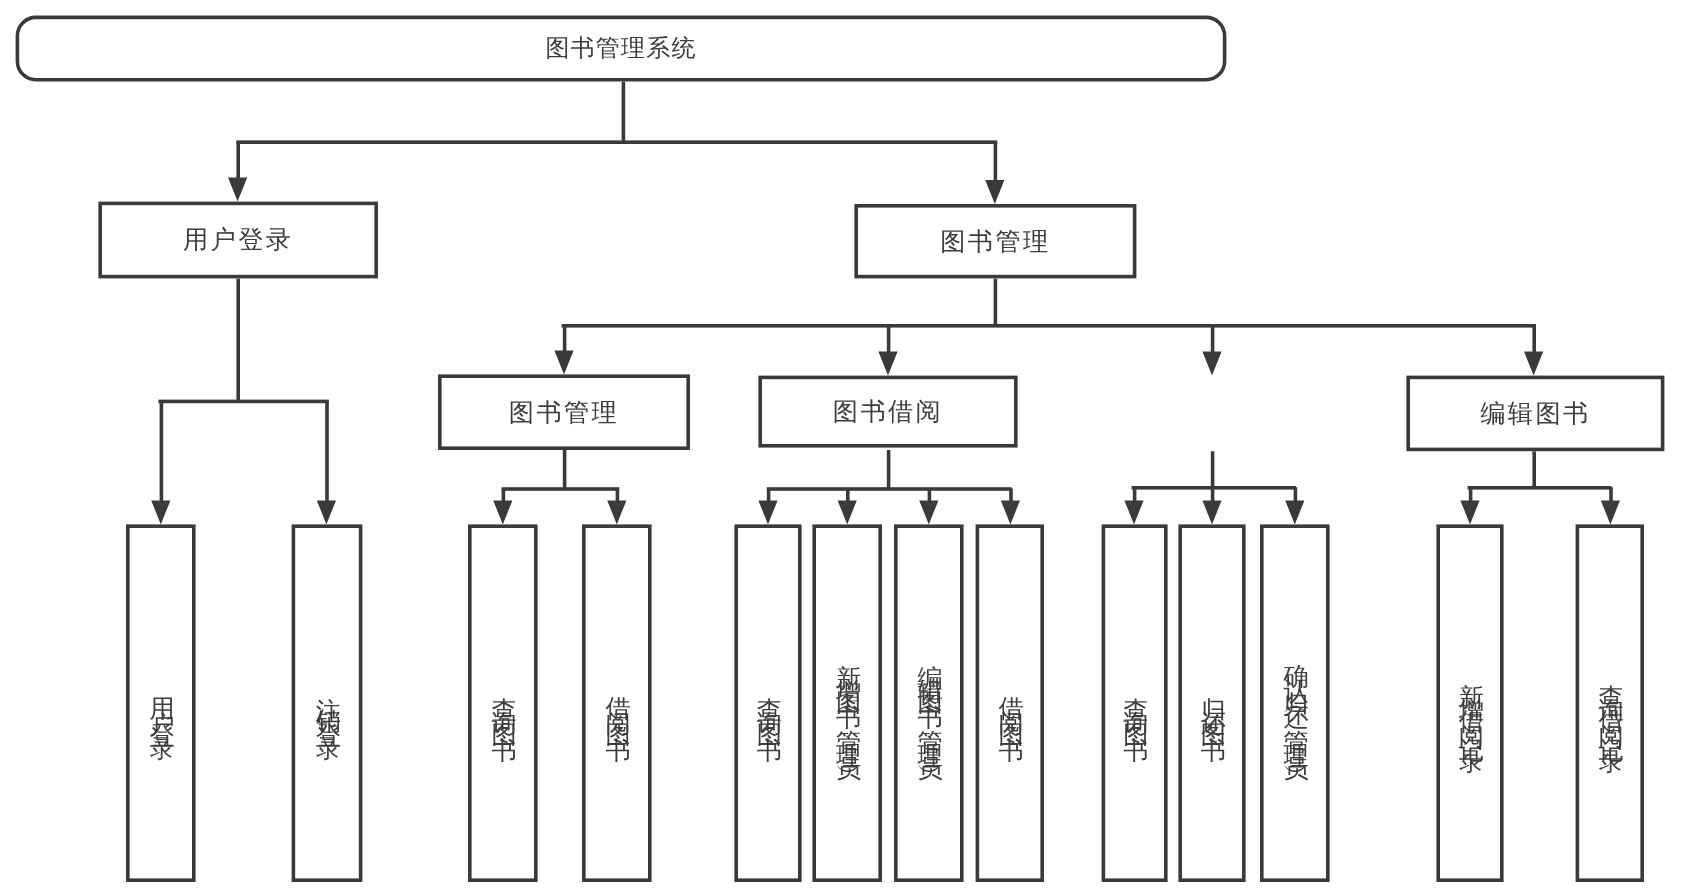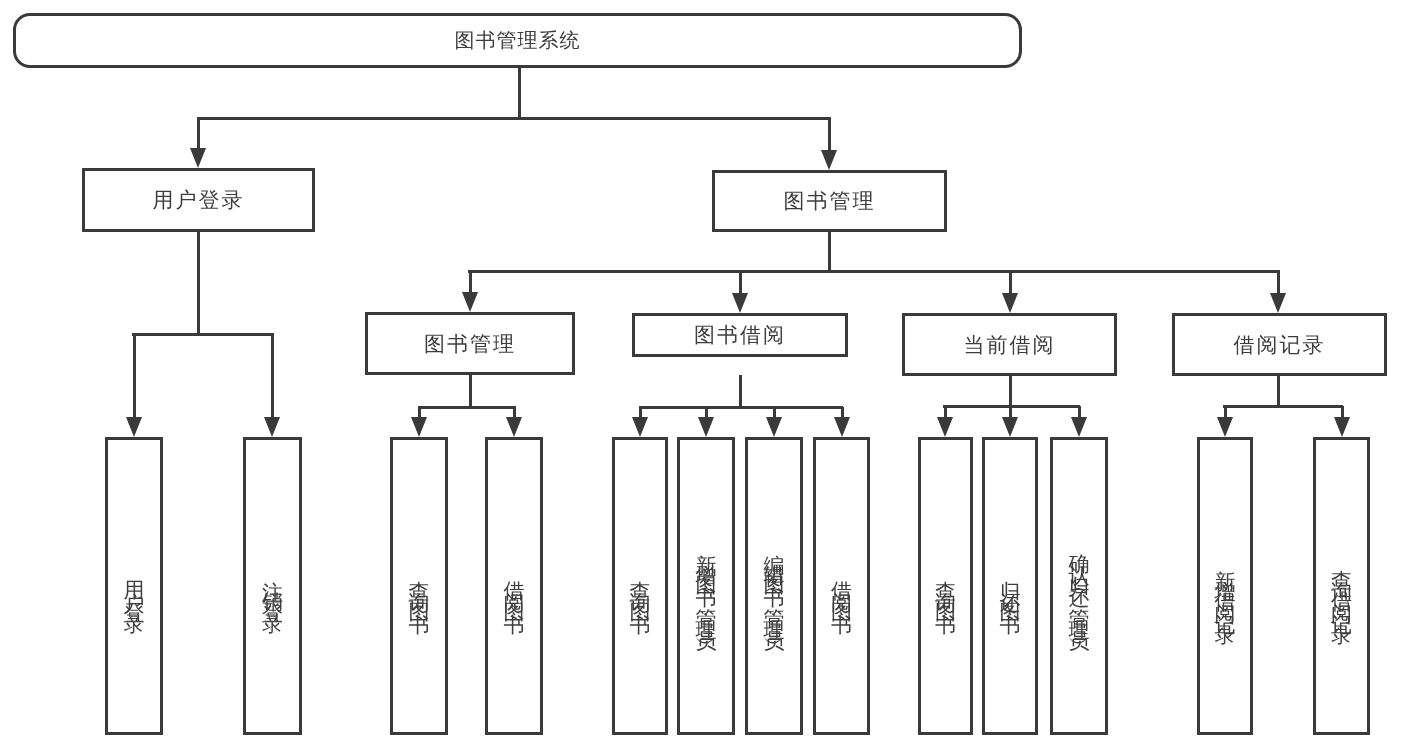--- a/index.html
+++ b/index.html
@@ -123,30 +123,27 @@
   </div>
 
   <div class="node hnode" style="left:712px;top:170px;width:235px;height:62px;">
     <span>图书管理</span>
   </div>
 
   <div class="node hnode" style="left:365px;top:312px;width:210px;height:63px;">
     <span>图书管理</span>
   </div>
 
-  <div class="node hnode" style="left:632px;top:313px;width:216px;height:44px;">
+  <div class="node hnode" style="left:632px;top:313px;width:216px;height:60px;">
     <span>图书借阅</span>
   </div>
 
-  <div class="node hnode" style="left:902px;top:313px;width:215px;height:63px;">
-    <span>当前借阅</span>
-  </div>
 
   <div class="node hnode" style="left:1172px;top:313px;width:215px;height:63px;">
-    <span>借阅记录</span>
+    <span>编辑图书</span>
   </div>
 
   <div class="node vnode" style="left:105px;top:437px;width:58px;height:298px;">
     <span>用户登录</span>
   </div>
   <div class="node vnode" style="left:243px;top:437px;width:59px;height:298px;">
     <span>注销登录</span>
   </div>
 
   <div class="node vnode" style="left:390px;top:437px;width:58px;height:298px;">

